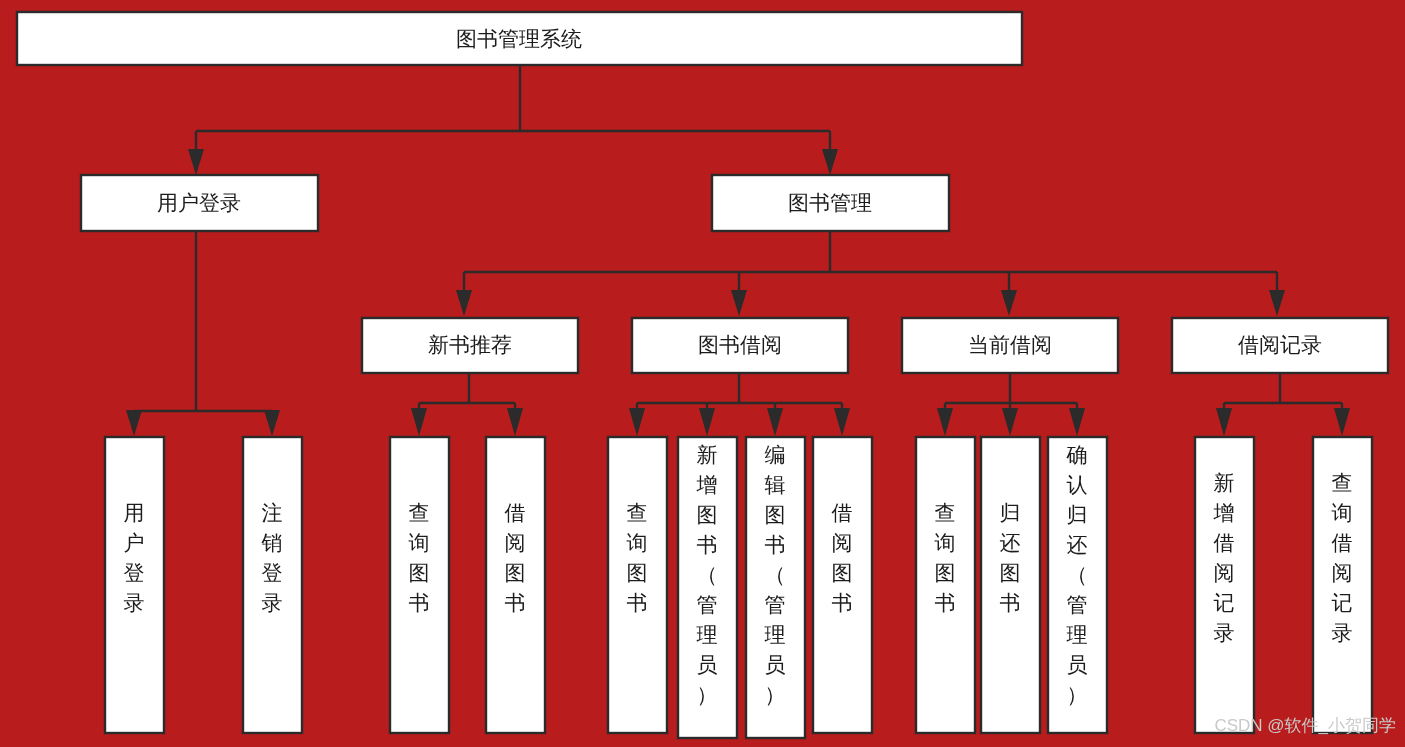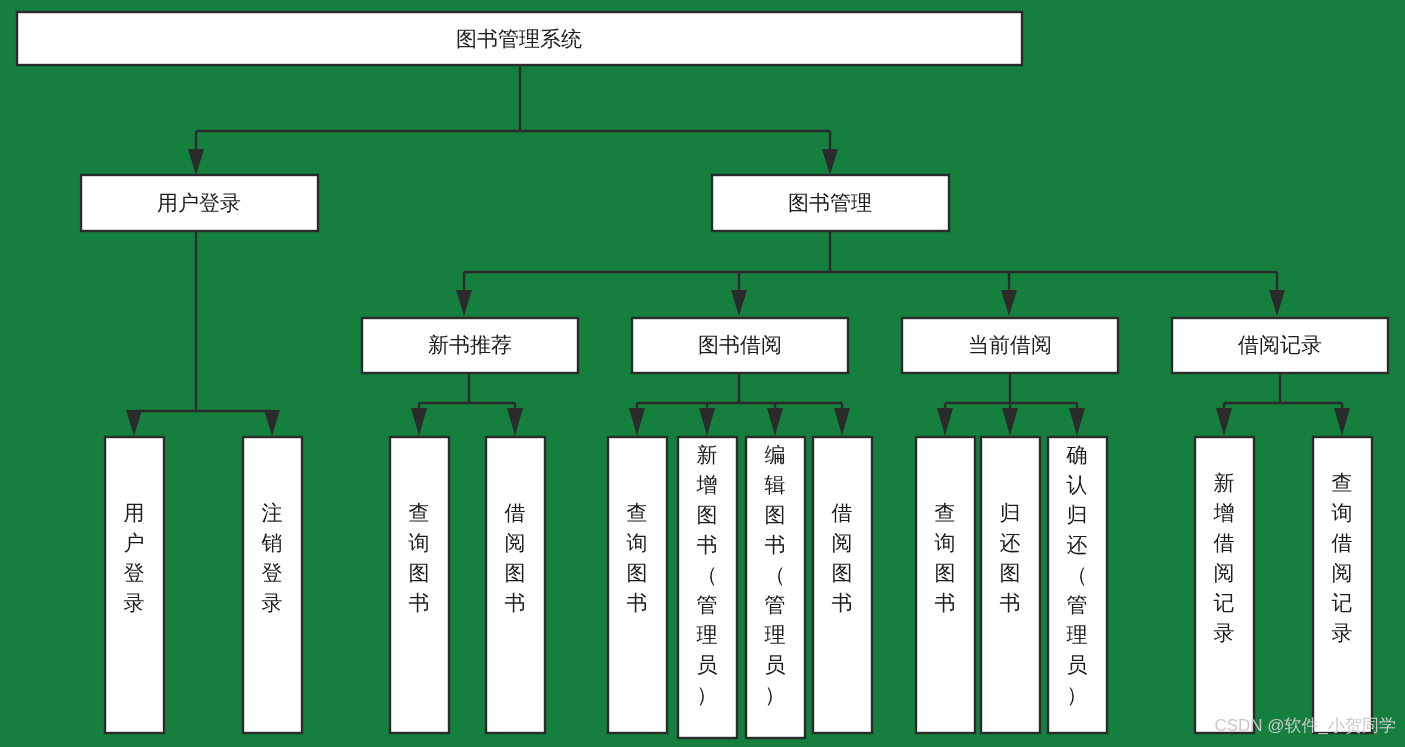--- a/index.html
+++ b/index.html
@@ -8,21 +8,21 @@
     padding: 0;
     background: #ffffff;
   }
   body {
     font-family: "Liberation Sans", "DejaVu Sans", sans-serif;
   }
   #diagram-root {
     position: relative;
     width: 1405px;
     height: 747px;
-    background: #15803d;
+    background: #b91c1c;
     overflow: hidden;
   }
   svg.tree-canvas {
     position: absolute;
     left: 0;
     top: 0;
     width: 1405px;
     height: 747px;
     display: block;
   }

